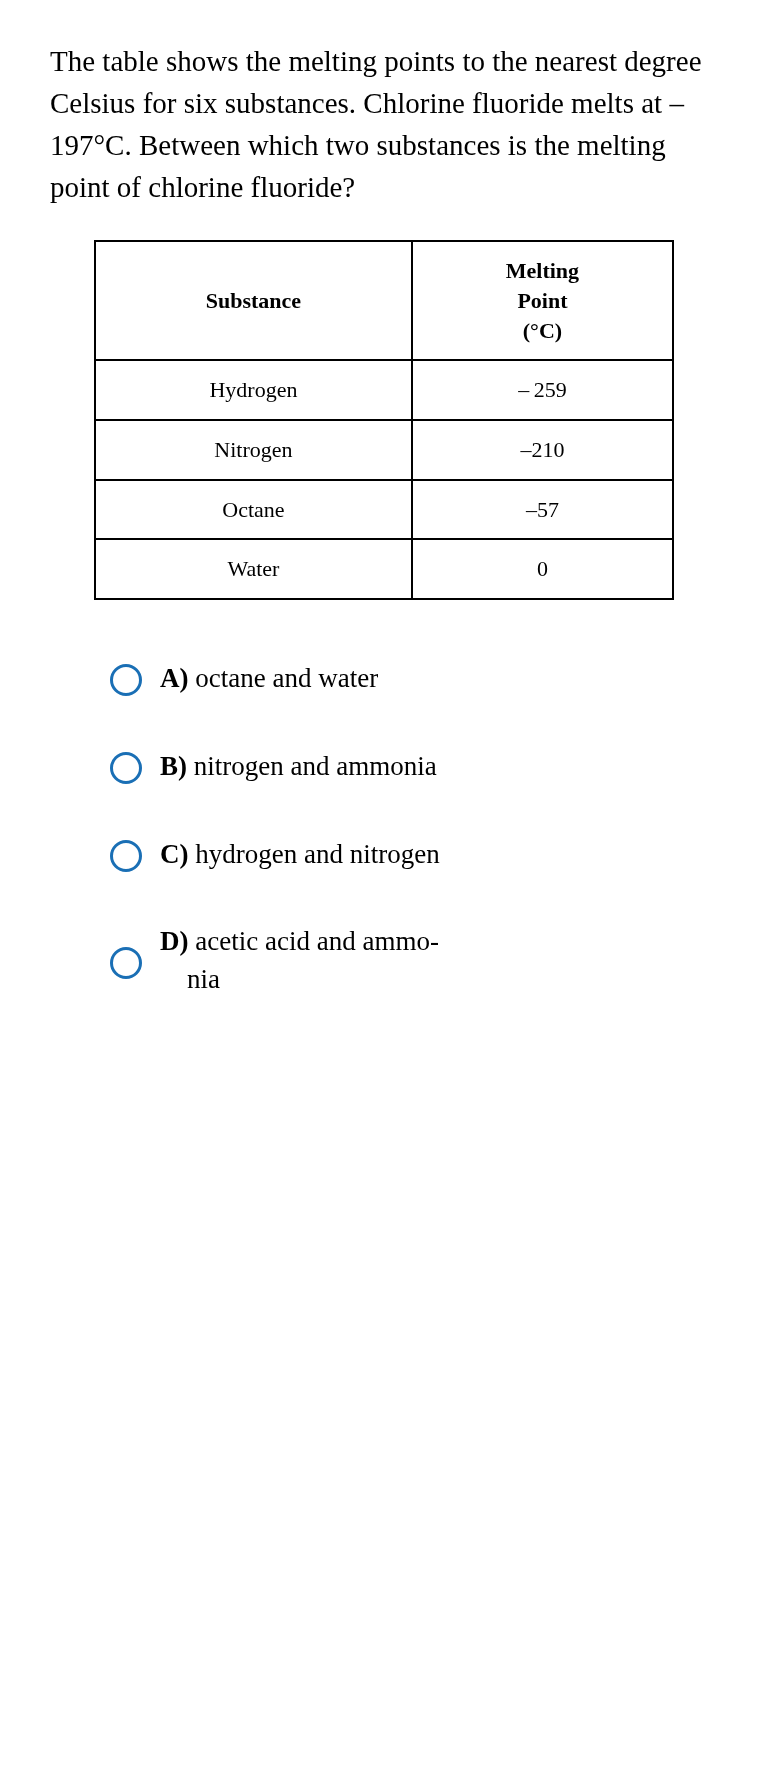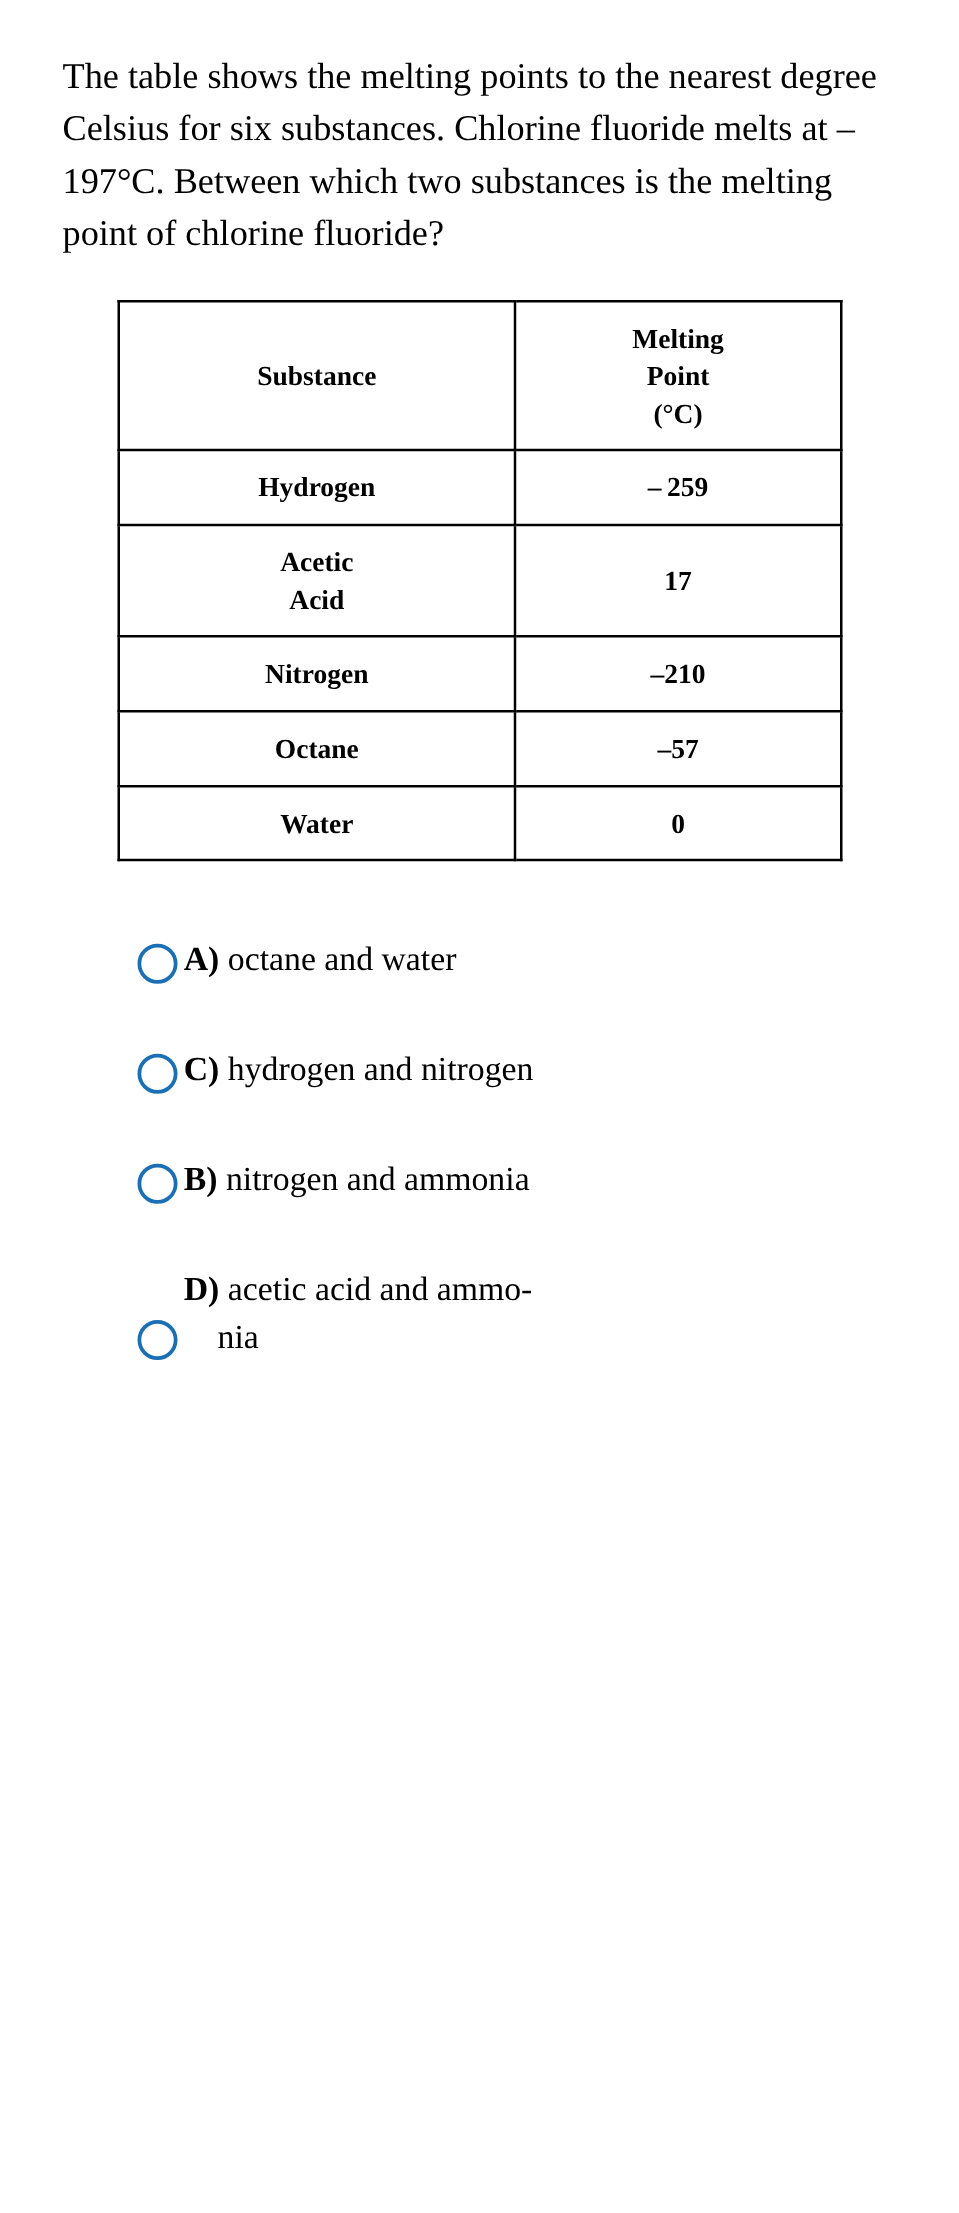--- a/index.html
+++ b/index.html
@@ -42,44 +42,44 @@
       font-size: 22px;
       line-height: 1.35;
     }
 
     th {
       font-weight: bold;
       vertical-align: middle;
     }
 
     td {
-      font-weight: bold;
+      font-weight: normal;
     }
 
     .col-substance {
       width: 55%;
       border-radius: 18px;
     }
 
     .col-melting {
       width: 45%;
     }
 
     .options-container {
       margin-top: 40px;
       padding-left: 60px;
     }
 
     .option-item {
       display: flex;
-      align-items: flex-end;
+      align-items: center;
       margin-bottom: 50px;
       font-size: 27px;
       line-height: 1.4;
-      gap: 5px;
+      gap: 18px;
     }
 
     .radio-circle {
       width: 32px;
       height: 32px;
       border-radius: 50%;
       border: 3px solid #1a6fb5;
       background: transparent;
       flex-shrink: 0;
       margin-top: 3px;
@@ -112,24 +112,20 @@
           <span>(°C)</span>
         </th>
       </tr>
     </thead>
     <tbody id="table-body">
     <tr>
           <td>Hydrogen</td>
           <td>– 259</td>
         </tr>
         <tr>
-          <td>Acetic<br>Acid</td>
-          <td>17</td>
-        </tr>
-        <tr>
           <td>Nitrogen</td>
           <td>–210</td>
         </tr>
         <tr>
           <td>Octane</td>
           <td>–57</td>
         </tr>
         <tr>
           <td>Water</td>
           <td>0</td>
@@ -139,24 +135,24 @@
 </div>
 
 <div class="options-container">
   <div id="options-list">
       <div class="option-item">
         <span class="radio-circle"></span>
         <span class="option-text"><span class="option-letter">A) </span>octane and water</span>
       </div>
       <div class="option-item">
         <span class="radio-circle"></span>
-        <span class="option-text"><span class="option-letter">C) </span>hydrogen and nitrogen</span>
+        <span class="option-text"><span class="option-letter">B) </span>nitrogen and ammonia</span>
       </div>
       <div class="option-item">
         <span class="radio-circle"></span>
-        <span class="option-text"><span class="option-letter">B) </span>nitrogen and ammonia</span>
+        <span class="option-text"><span class="option-letter">C) </span>hydrogen and nitrogen</span>
       </div>
       <div class="option-item">
         <span class="radio-circle"></span>
         <span class="option-text"><span class="option-letter">D) </span>acetic acid and ammo-<br>&nbsp;&nbsp;&nbsp;&nbsp;nia</span>
       </div>
     </div>
 </div>
 
 </body></html>

